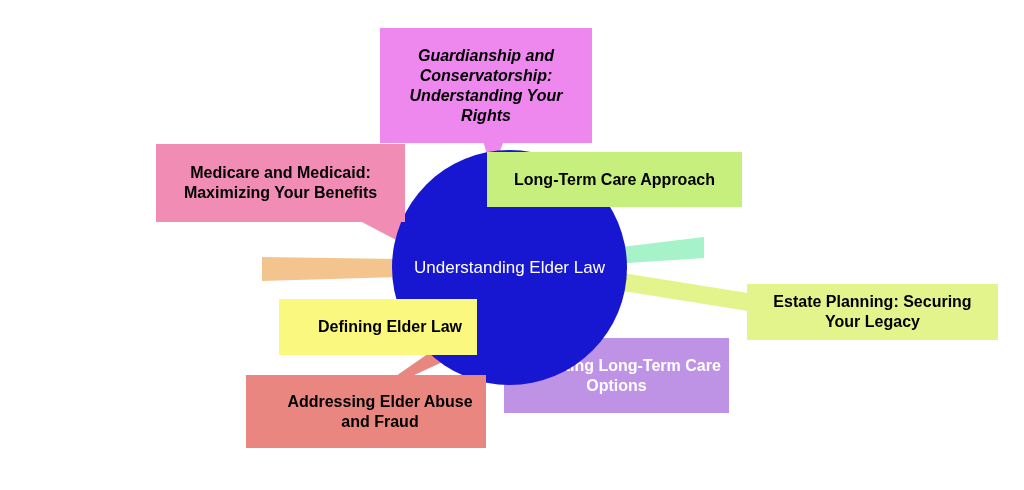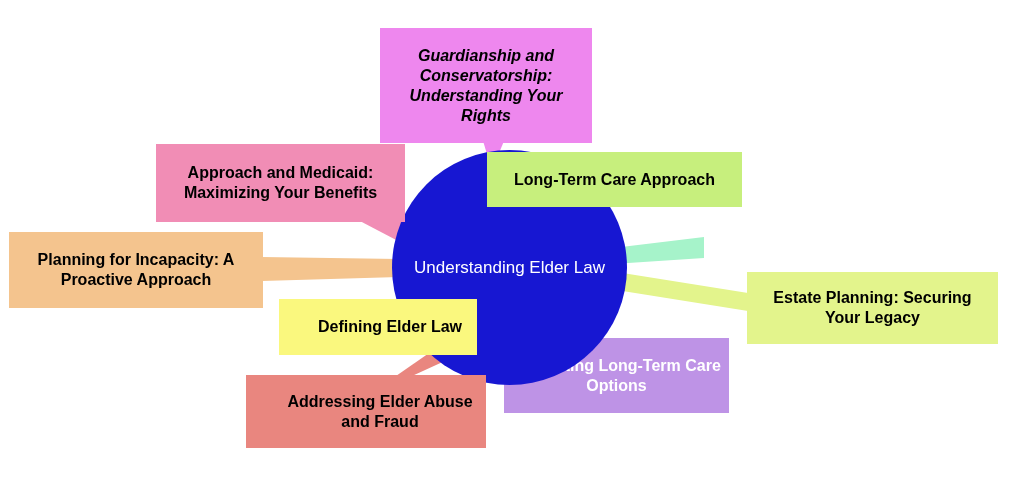--- a/index.html
+++ b/index.html
@@ -41,21 +41,21 @@
     text-align: center;
     font-weight: normal;
     font-size: 17px;
     white-space: nowrap;
   }
   #box-guardianship { left: 380px; top: 28px;  width: 212px; height: 115px; font-style: italic; }
   #box-medicare     { left: 156px; top: 144px; width: 249px; height: 78px; }
   #box-incapacity   { left: 9px;   top: 232px; width: 254px; height: 76px; }
   #box-longterm     { left: 487px; top: 152px; width: 255px; height: 55px; }
   #box-elder-abuse  { left: 703px; top: 214px; width: 190px; height: 55px; }
-  #box-estate       { left: 747px; top: 272px; width: 251px; height: 72px; }
+  #box-estate       { left: 747px; top: 284px; width: 251px; height: 56px; }
   #box-navigating   { left: 504px; top: 338px; width: 225px; height: 75px; }
   #box-defining     { left: 279px; top: 299px; width: 198px; height: 56px; }
   #box-addressing   { left: 246px; top: 375px; width: 240px; height: 73px; }
 </style>
 </head>
 <body>
 
 <div id="canvas">
 
   <svg id="connector-layer" viewBox="0 0 1024 490" xmlns="http://www.w3.org/2000/svg">
@@ -73,26 +73,23 @@
 
   <div id="center-node" style="background: rgb(23, 23, 210); color: rgb(255, 255, 255);">
     <span>Understanding Elder Law</span>
   </div>
 
   <div class="node-box" id="box-guardianship" style="background: rgb(238, 135, 238); color: rgb(0, 0, 0);">
     <span>Guardianship and Conservatorship: Understanding Your Rights</span>
   </div>
 
   <div class="node-box" id="box-medicare" style="background: rgb(241, 141, 181); color: rgb(0, 0, 0);">
-    <span>Approach and Medicaid: Maximizing Your Benefits</span>
+    <span>Medicare and Medicaid: Maximizing Your Benefits</span>
   </div>
 
-  <div class="node-box" id="box-incapacity" style="background: rgb(244, 196, 142); color: rgb(0, 0, 0);">
-    <span>Planning for Incapacity: A Proactive Approach</span>
-  </div>
 
   <div class="node-box" id="box-longterm" style="background: rgb(199, 239, 125); color: rgb(0, 0, 0);">
     <span>Long-Term Care Approach</span>
   </div>
 
 
   <div class="node-box" id="box-estate" style="background: rgb(227, 244, 140); color: rgb(0, 0, 0);">
     <span>Estate Planning: Securing Your Legacy</span>
   </div>
 

